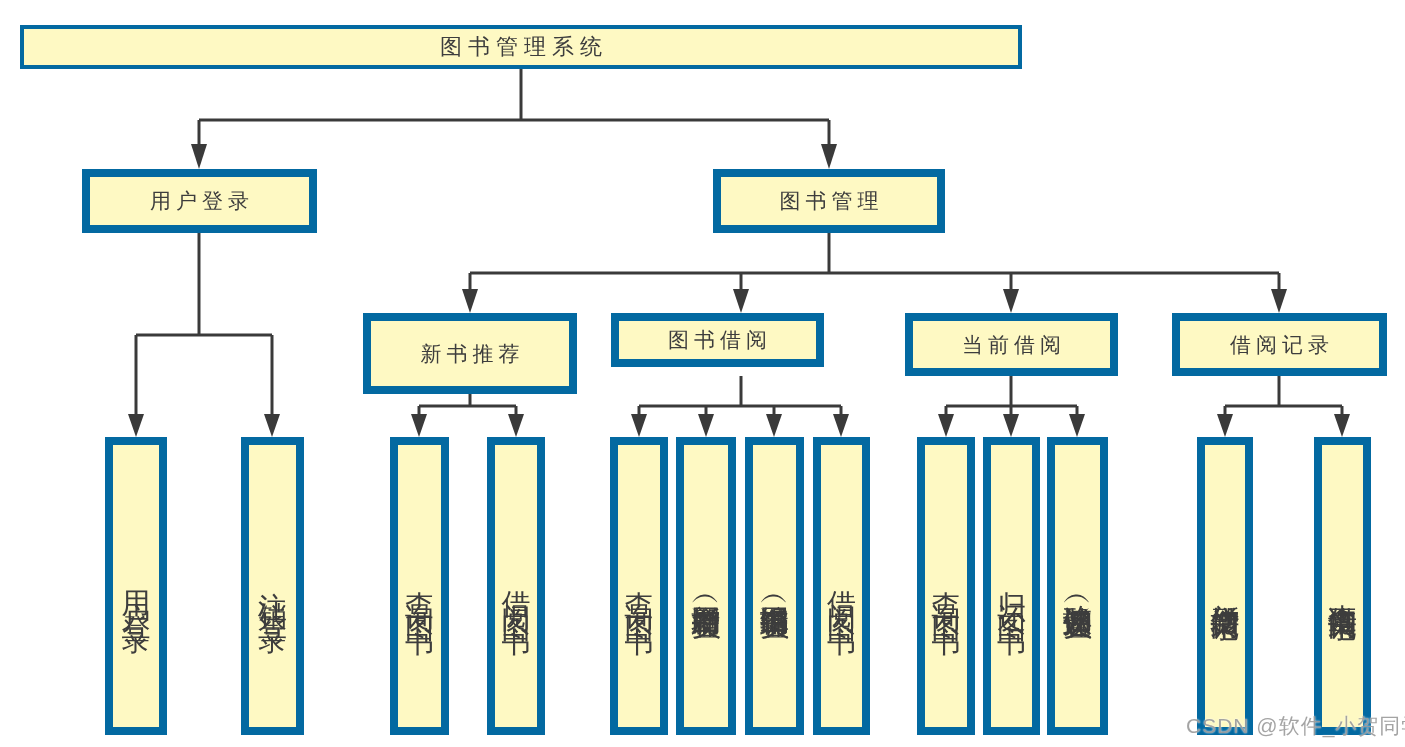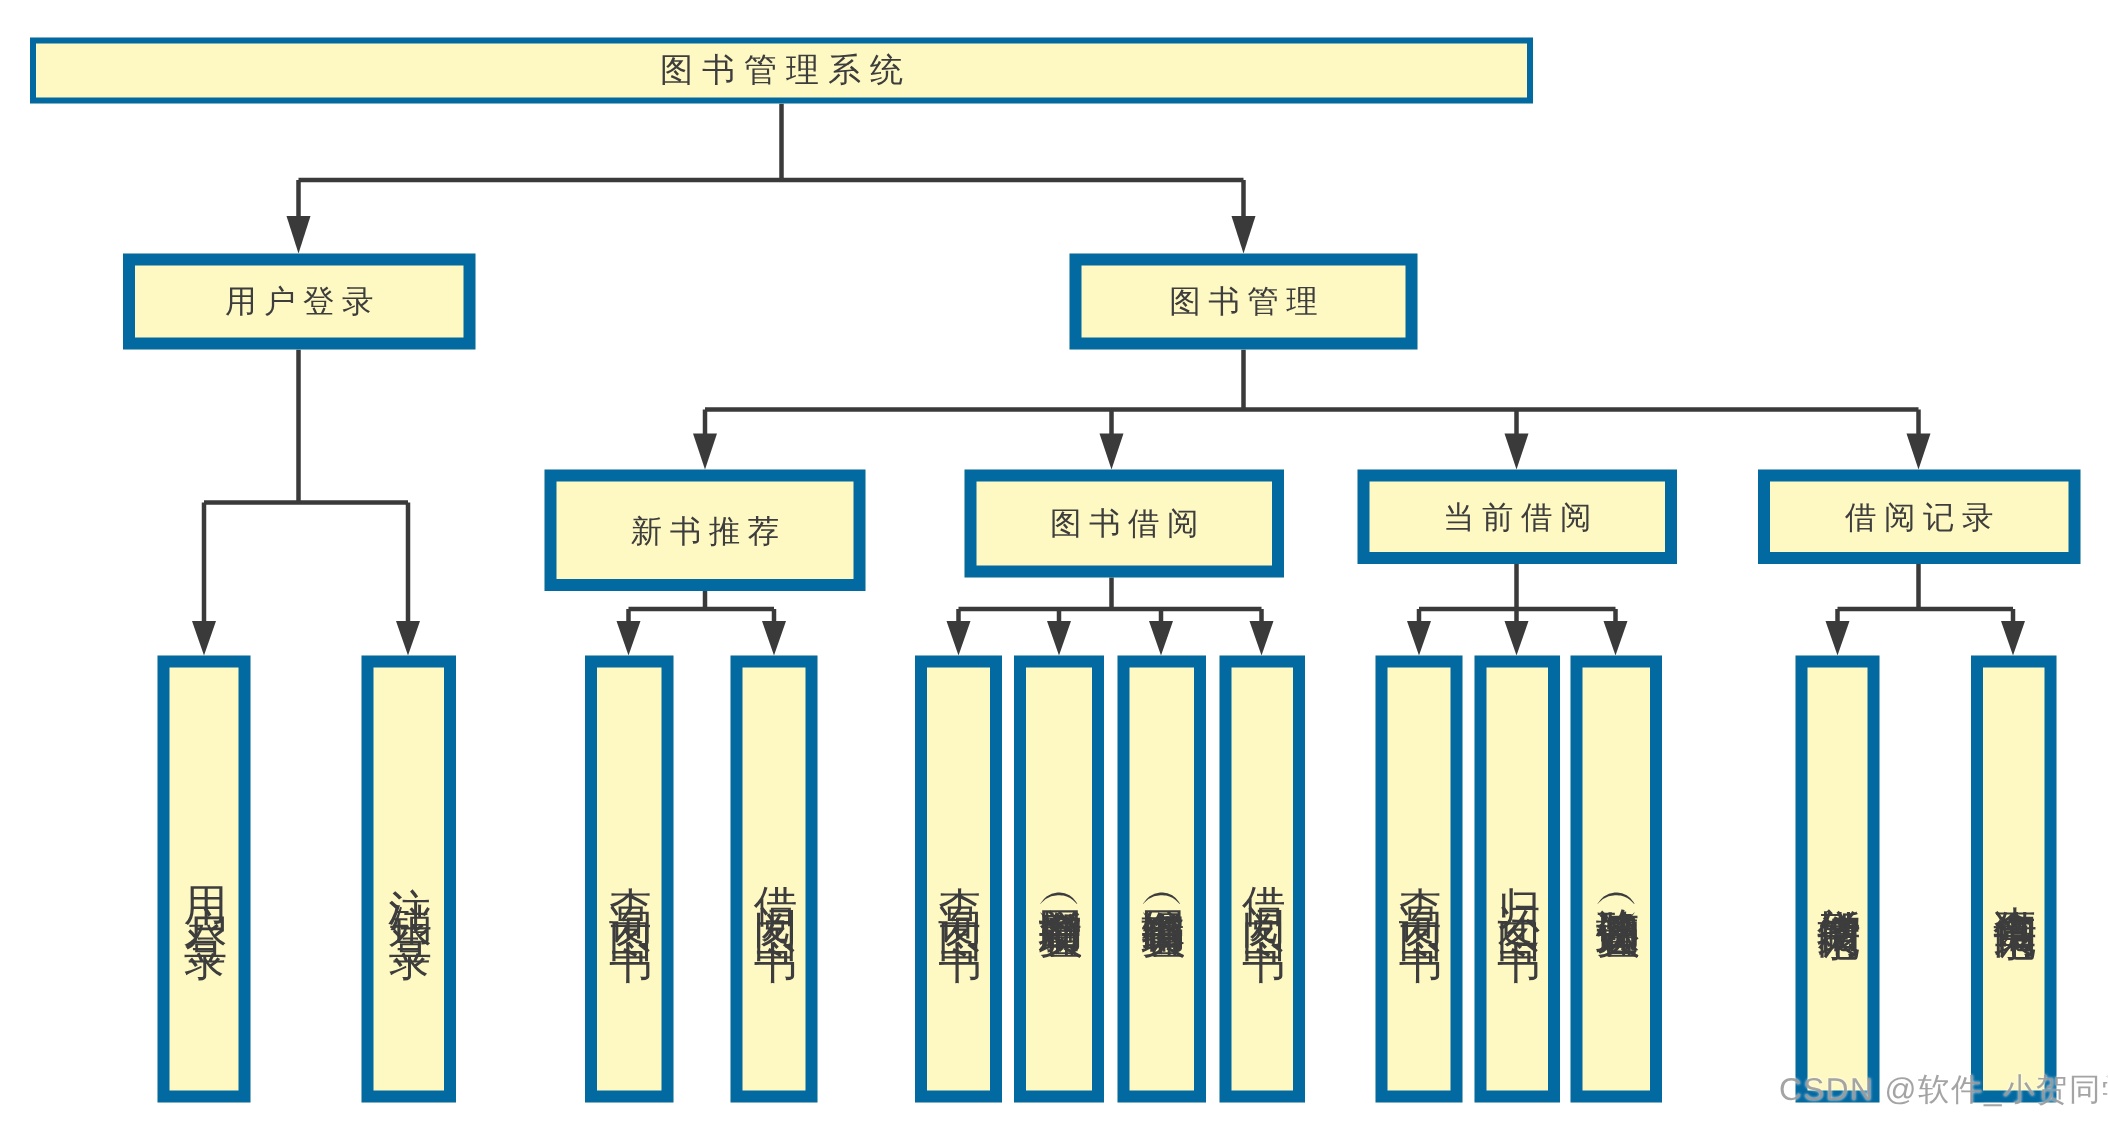--- a/index.html
+++ b/index.html
@@ -124,21 +124,21 @@
   <div class="node h-node" style="left:82px;top:169px;width:235px;height:64px">
     <span>用户登录</span>
   </div>
   <div class="node h-node" style="left:713px;top:169px;width:232px;height:64px">
     <span>图书管理</span>
   </div>
 
   <div class="node h-node" style="left:363px;top:313px;width:214px;height:81px">
     <span>新书推荐</span>
   </div>
-  <div class="node h-node" style="left:643px;top:313px;width:213px;height:72px">
+  <div class="node h-node" style="left:611px;top:313px;width:213px;height:54px">
     <span>图书借阅</span>
   </div>
   <div class="node h-node" style="left:905px;top:313px;width:213px;height:63px">
     <span>当前借阅</span>
   </div>
   <div class="node h-node" style="left:1172px;top:313px;width:215px;height:63px">
     <span>借阅记录</span>
   </div>
 
   <div class="node v-node ls4" style="left:105px;top:437px;width:62px;height:298px">

